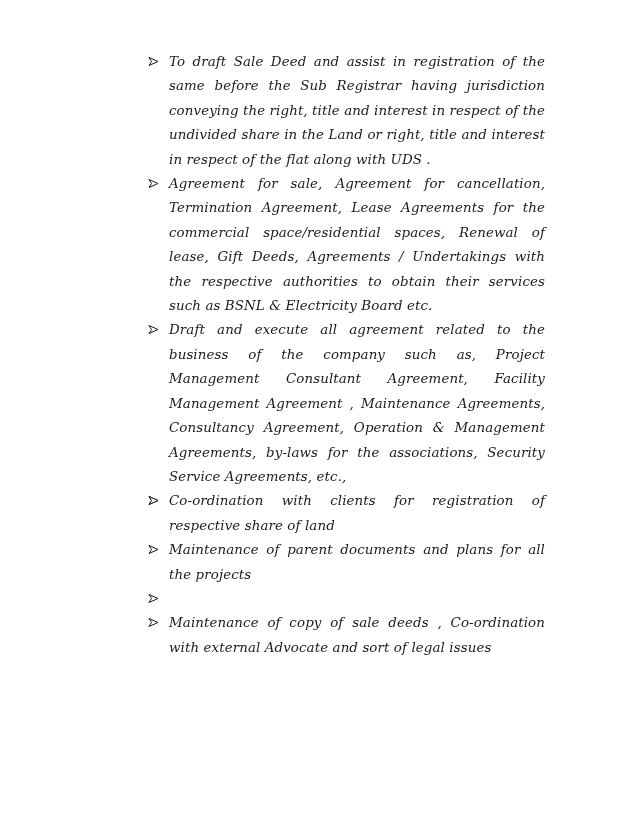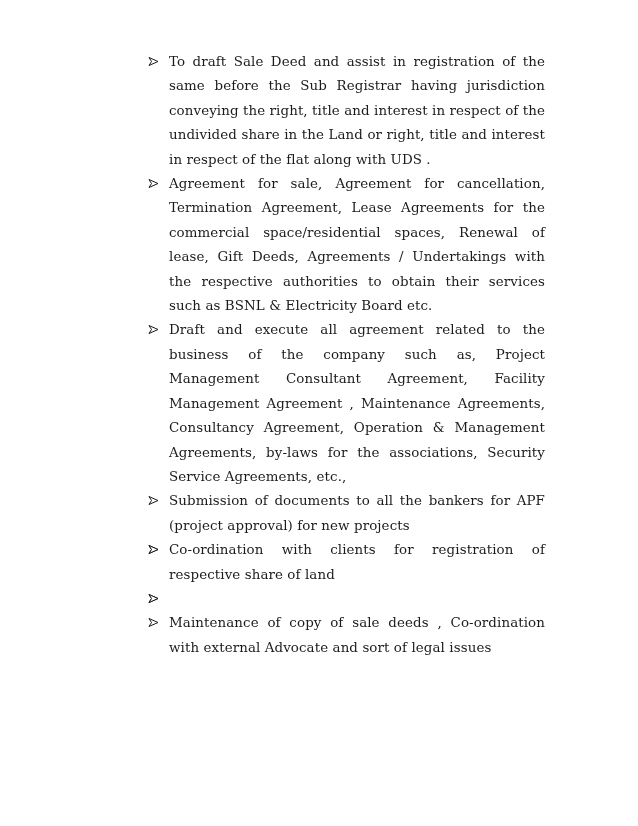--- a/index.html
+++ b/index.html
@@ -26,20 +26,21 @@
   .bullet-list {
     list-style: none;
   }
   .bullet-item {
     position: relative;
     padding-left: 21px;
     text-align: justify;
     font-size: 13.4px;
     line-height: 24.4px;
     letter-spacing: 0.1px;
+    font-style: italic;
   }
   .bullet-item.gap-before {
     margin-top: 24.4px;
   }
   .bullet {
     position: absolute;
     left: 0;
     top: 6px;
     width: 11px;
     height: 11px;
@@ -74,28 +75,20 @@
 
       <li class="bullet-item">
         <span class="bullet">
             <svg width="11" height="11" viewBox="0 0 11 11">
               <path d="M1 1.5 L10 5.5 L1 9.5 L3.5 5.5 Z" fill="#ffffff" stroke="#1b1b1b" stroke-width="1" stroke-linejoin="round"></path>
             </svg>
           </span>
         <span>Draft and execute all agreement related to the business of the company  such as, Project Management Consultant Agreement, Facility Management Agreement , Maintenance Agreements, Consultancy Agreement, Operation &amp; Management Agreements, by-laws for the associations, Security Service Agreements, etc.,</span>
       </li>
 
-      <li class="bullet-item">
-        <span class="bullet">
-            <svg width="11" height="11" viewBox="0 0 11 11">
-              <path d="M1 1.5 L10 5.5 L1 9.5 L3.5 5.5 Z" fill="#ffffff" stroke="#1b1b1b" stroke-width="1" stroke-linejoin="round"></path>
-            </svg>
-          </span>
-        <span>Submission of documents to all the bankers for APF (project approval) for new projects</span>
-      </li>
 
 
       <li class="bullet-item">
         <span class="bullet">
             <svg width="11" height="11" viewBox="0 0 11 11">
               <path d="M1 1.5 L10 5.5 L1 9.5 L3.5 5.5 Z" fill="#ffffff" stroke="#1b1b1b" stroke-width="1" stroke-linejoin="round"></path>
             </svg>
           </span>
       </li>
 
@@ -107,20 +100,21 @@
           </span>
         <span>Co-ordination with clients for registration of respective share of land</span>
       </li>
 
       <li class="bullet-item">
         <span class="bullet">
             <svg width="11" height="11" viewBox="0 0 11 11">
               <path d="M1 1.5 L10 5.5 L1 9.5 L3.5 5.5 Z" fill="#ffffff" stroke="#1b1b1b" stroke-width="1" stroke-linejoin="round"></path>
             </svg>
           </span>
+        <span>Maintenance of parent documents and plans for all the projects</span>
       </li>
 
       <li class="bullet-item">
         <span class="bullet">
             <svg width="11" height="11" viewBox="0 0 11 11">
               <path d="M1 1.5 L10 5.5 L1 9.5 L3.5 5.5 Z" fill="#ffffff" stroke="#1b1b1b" stroke-width="1" stroke-linejoin="round"></path>
             </svg>
           </span>
       </li>
 

